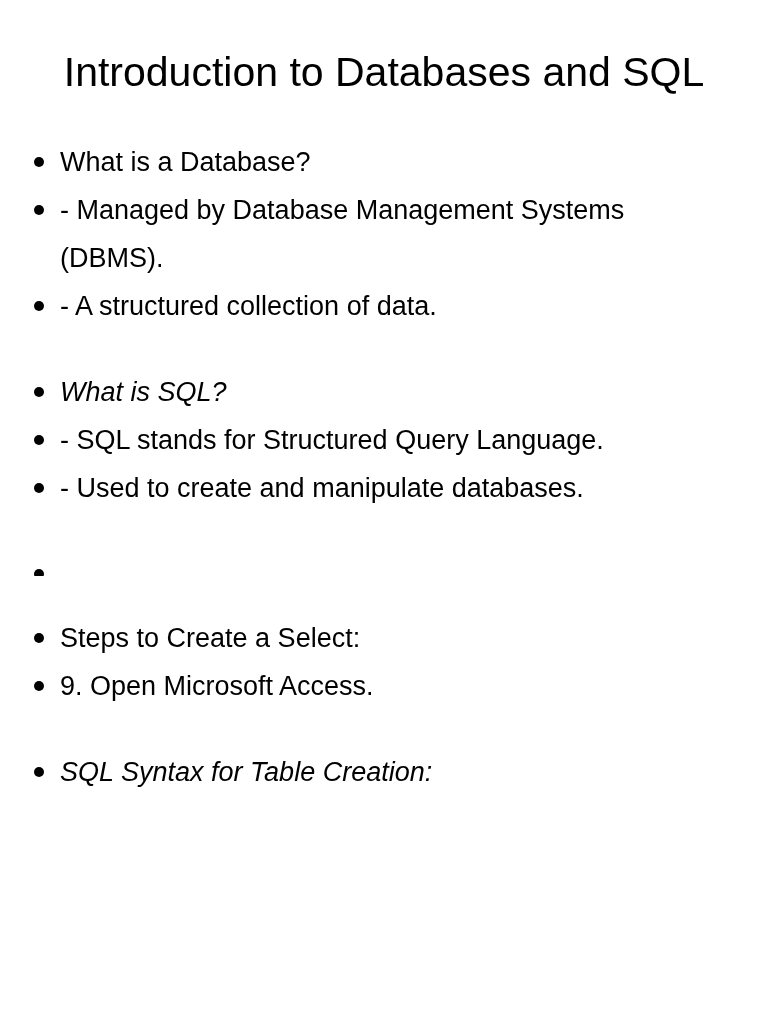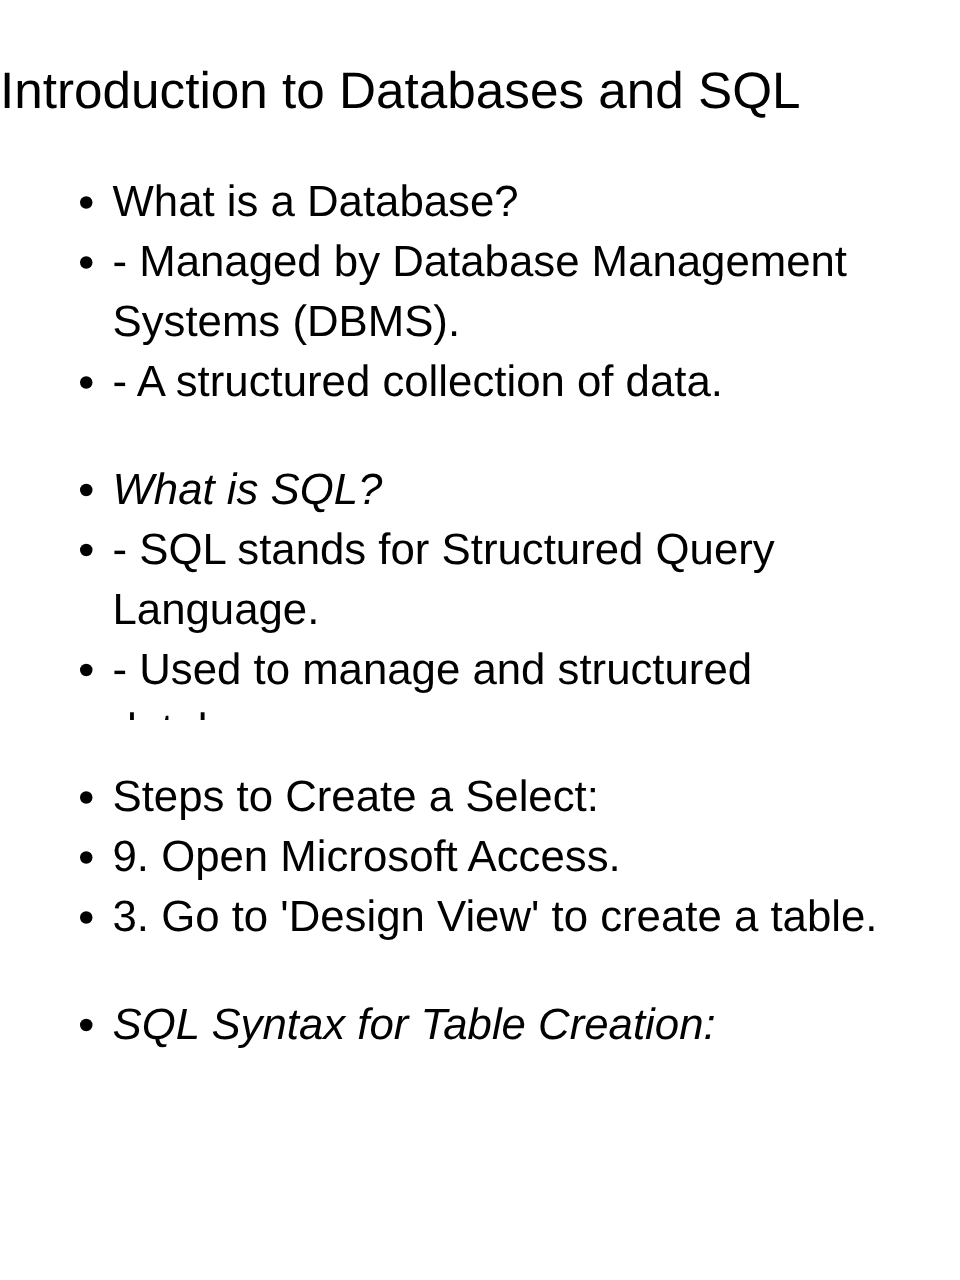--- a/index.html
+++ b/index.html
@@ -24,33 +24,33 @@
     position: relative;
     width: 768px;
     height: 576px;
     overflow: hidden;
     background: #ffffff;
     box-sizing: border-box;
   }
   .slide-title {
     margin: 0;
     padding-top: 44px;
-    text-align: left;
+    text-align: center;
     font-size: 41px;
     line-height: 56px;
     font-weight: 400;
     color: #000000;
     letter-spacing: 0px;
     white-space: nowrap;
   }
   ul.bullets {
     margin: 38px 0 0 0;
-    padding: 0 46px 0 90px;
+    padding: 0 46px 0 60px;
     list-style: none;
-    font-size: 35px;
+    font-size: 27px;
     line-height: 48px;
     max-width: 650px;
   }
   ul.bullets li {
     position: relative;
     margin: 0;
     padding: 0;
   }
   ul.bullets li.gap {
     margin-top: 38px;
@@ -89,42 +89,38 @@
       <li class="gap">
         <span class="dot"></span>
         <span>What is SQL?</span>
       </li>
       <li>
         <span class="dot"></span>
         <span>- SQL stands for Structured Query Language.</span>
       </li>
       <li>
         <span class="dot"></span>
-        <span>- Used to manage and structured databases.</span>
+        <span>- Used to create and manipulate databases.</span>
       </li>
       <li class="gap">
         <span class="dot"></span>
       </li>
     </ul>
   </div>
 
   <div class="page">
     <ul class="bullets">
       <li>
         <span class="dot"></span>
         <span>Steps to Create a Select:</span>
       </li>
       <li>
         <span class="dot"></span>
         <span>9. Open Microsoft Access.</span>
       </li>
-      <li>
-        <span class="dot"></span>
-        <span>3. Go to 'Design View' to create a table.</span>
-      </li>
       <li class="gap">
         <span class="dot"></span>
         <span>SQL Syntax for Table Creation:</span>
       </li>
     </ul>
   </div>
 
 </div>
 
 </body></html>

